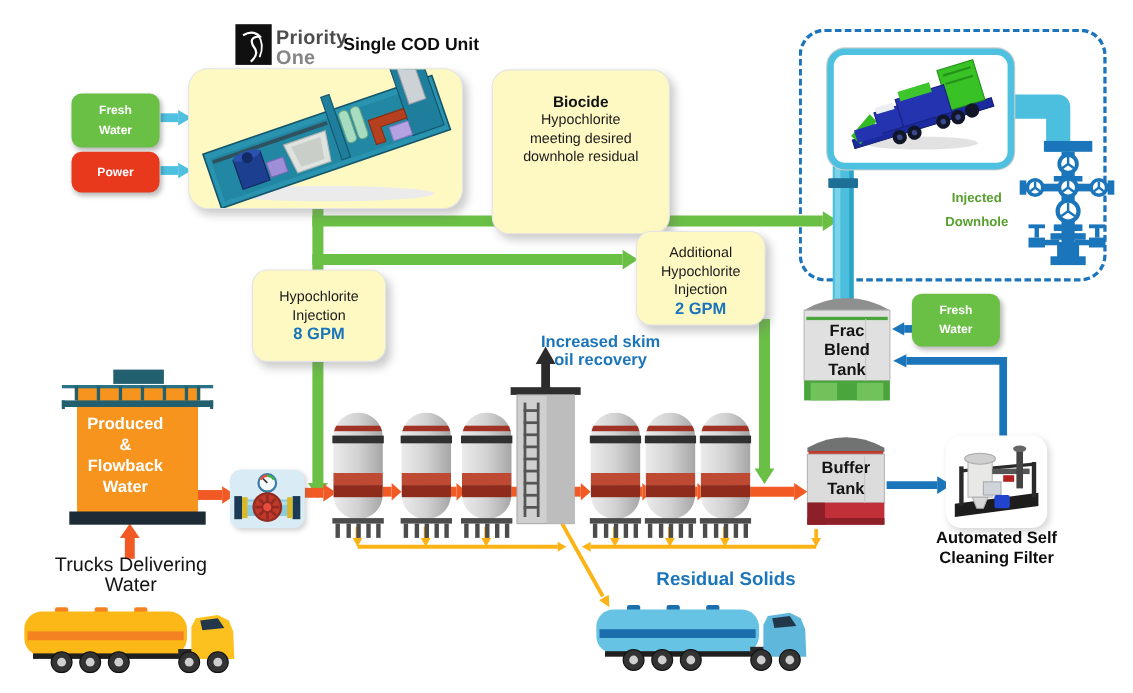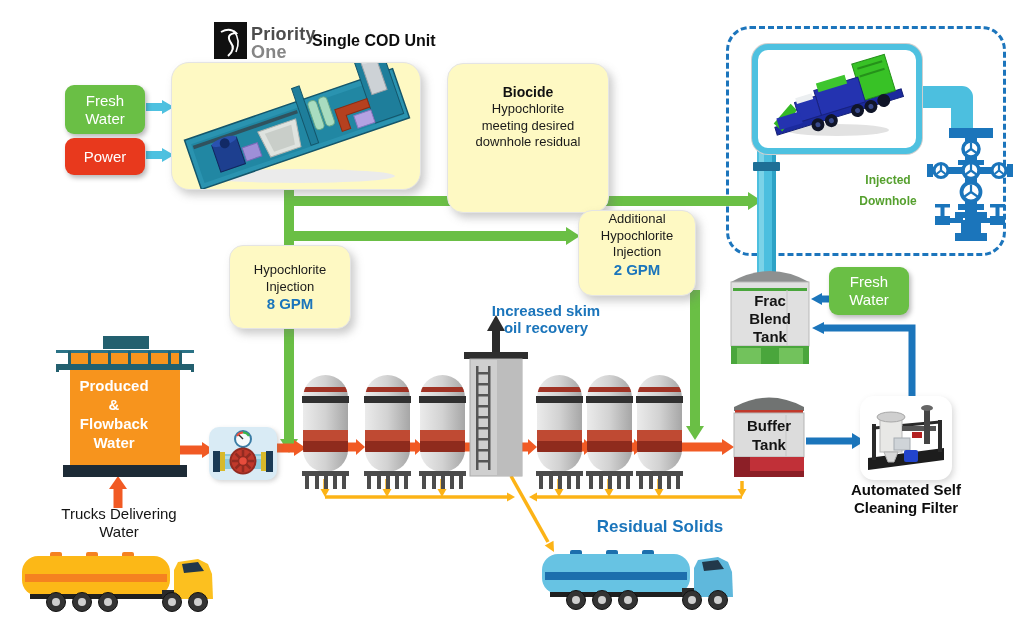--- a/index.html
+++ b/index.html
@@ -16,21 +16,21 @@
   .dashed-box { left:726px; top:26px; width:280px; height:230px; border:3px dashed #1c75bc; border-radius:24px; z-index:0; }
 
   
   .bubble { background:#fef9c3; border:1px solid #e4e4e4; border-radius:16px;
             box-shadow:4px 5px 8px rgba(110,110,110,.35); text-align:center; z-index:2; }
   .bubble .body { font-size:13px; color:#1a1a1a; line-height:16.5px; }
   .bubble .title { font-weight:bold; font-size:14px; color:#111; line-height:17px; }
   .rate { font-weight:bold; font-size:15px; color:#1b75bb; line-height:18px; }
 
   
-  .gbox,.rbox { border-radius:9px; color:#fff; font-weight:normal; font-size:15px; line-height:18px;
+  .gbox,.rbox { border-radius:9px; color:#fff; font-weight:bold; font-size:11px; line-height:18px;
                 display:flex; align-items:center; justify-content:center; text-align:center;
                 box-shadow:2px 3px 5px rgba(0,0,0,.28); z-index:2; }
   .gbox { background:#6abf45; }
   .rbox { background:#e8391d; }
 
   .tile { z-index:2; }
   .white-tile { background:#fff; border-radius:14px; box-shadow:2px 3px 6px rgba(130,130,130,.3); z-index:2; }
 
   .tank-label { z-index:3; text-align:center; font-weight:bold; color:#141414; }
   .note-text { z-index:3; text-align:center; }
@@ -191,21 +191,21 @@
 
 <div class="abs bubble" style="left:447px;top:63px;width:162px;height:150px;padding-top:20px">
   <div class="title">Biocide</div>
   <div class="body lines">
     <span>Hypochlorite</span>
     <span>meeting desired</span>
     <span>downhole residual</span>
   </div>
 </div>
 
-<div class="abs bubble" style="left:578px;top:210px;width:118px;height:86px;border-radius:14px">
+<div class="abs bubble" style="left:578px;top:210px;width:118px;height:86px;padding-top:11px;border-radius:14px">
   <div class="body lines">
     <span>Additional</span>
     <span>Hypochlorite</span>
     <span>Injection</span>
   </div>
   <div class="rate">2 GPM</div>
 </div>
 
 <div class="abs bubble" style="left:229px;top:245px;width:122px;height:84px;padding-top:16px;border-radius:14px">
   <div class="body lines">
@@ -545,21 +545,21 @@
         <rect x="40" y="101" width="4" height="13"></rect>
       </g>
     </svg>
   </div>
 
 <div class="abs note-text lines" style="left:486px;top:302px;width:120px;font-weight:bold;font-size:15px;line-height:17px;color:#1b75bb">
   <span>Increased skim</span>
   <span>oil recovery</span>
 </div>
 
-<div class="abs note-text lines" style="left:28px;top:505px;width:182px;font-size:15px;line-height:17.5px;color:#141414;z-index:2">
+<div class="abs note-text lines" style="left:28px;top:505px;width:182px;font-size:18px;line-height:17.5px;color:#141414;z-index:2">
   <span>Trucks Delivering</span>
   <span>Water</span>
 </div>
 
 <div class="abs tile" style="left:22px;top:544px">
   <svg width="200" height="68" viewBox="0 0 200 68">
     <rect x="28" y="8" width="12" height="6" rx="2" fill="#f58220"></rect>
       <rect x="64" y="8" width="12" height="6" rx="2" fill="#f58220"></rect>
       <rect x="100" y="8" width="12" height="6" rx="2" fill="#f58220"></rect>
     <rect x="0" y="12" width="148" height="40" rx="16" fill="#fcb817"></rect>

